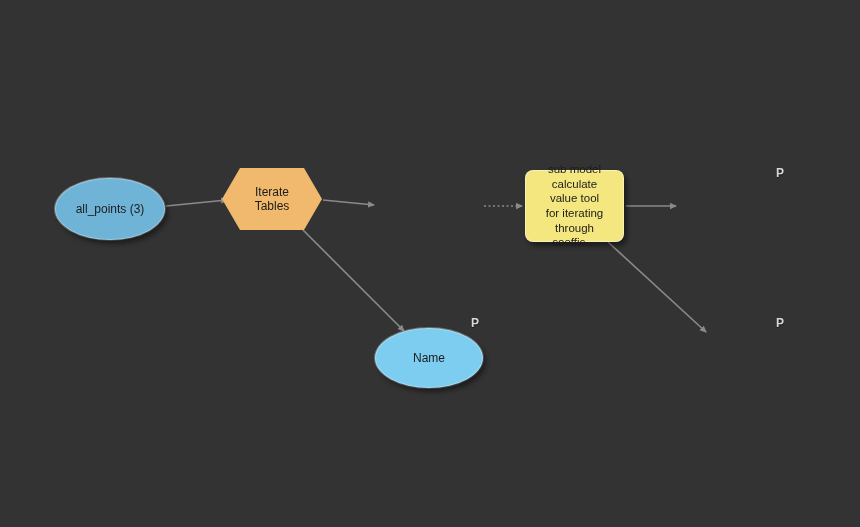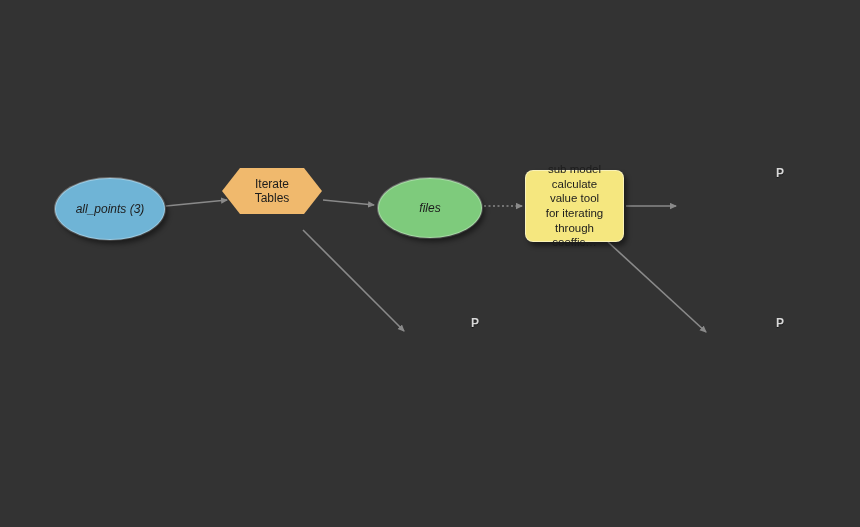--- a/index.html
+++ b/index.html
@@ -43,21 +43,20 @@
     padding: 0 18px;
     white-space: pre-line;
   }
 
   
   .ellipse {
     border-radius: 50%;
     border: 1px solid rgba(255,255,255,0.30);
     box-shadow: 3px 4px 5px rgba(0,0,0,0.45),
                 0 0 0 1px rgba(190,190,190,0.45);
-    font-style: italic;
   }
   .ellipse.blue-muted  { background: #6fb4d6; }
   .ellipse.blue-bright { background: #7ccdef; }
   .ellipse.green       { background: #7ecb7c; }
 
   
   .hexagon {
     background: #f0b96d;
     clip-path: polygon(18% 0%, 82% 0%, 100% 50%, 82% 100%, 18% 100%, 0% 50%);
     filter: drop-shadow(3px 4px 3px rgba(0,0,0,0.5));
@@ -102,28 +101,28 @@
         <line x1="484" y1="206" x2="522" y2="206" stroke="#8a8a8a" stroke-width="1.6" marker-end="url(#arrowhead)" stroke-dasharray="2,2.5"></line>
         <line x1="626" y1="206" x2="676" y2="206" stroke="#8a8a8a" stroke-width="1.6" marker-end="url(#arrowhead)"></line>
         <line x1="608" y1="242" x2="706" y2="332" stroke="#8a8a8a" stroke-width="1.6" marker-end="url(#arrowhead)"></line>
       </g>
   </svg>
 
   <div class="node ellipse blue-muted" style="left: 55px; top: 178px; width: 110px; height: 62px; background: rgb(111, 180, 214);">
     <span class="label">all_points (3)</span>
   </div>
 
-  <div class="node hexagon" style="left: 222px; top: 168px; width: 100px; height: 46px; background: rgb(240, 185, 109);">
+  <div class="node hexagon" style="left: 222px; top: 168px; width: 100px; height: 62px; background: rgb(240, 185, 109);">
     <span class="label">Iterate Tables</span>
   </div>
 
-  <div class="node ellipse green" style="left: 378px; top: 178px; width: 104px; height: 60px; background: rgb(126, 203, 124);">
-    <span class="label">files</span>
+
+  <div class="node ellipse blue-bright" style="left: 375px; top: 328px; width: 108px; height: 60px; background: rgb(124, 205, 239);">
+    <span class="label">Name</span>
   </div>
-
   <span class="param-badge" style="left: 471px; top: 317px;">P</span>
 
   <div class="node roundrect" style="left: 525px; top: 170px; width: 99px; height: 72px; background: rgb(245, 231, 127);">
     <span class="label">sub model calculate value tool for iterating through coeffic…</span>
   </div>
 
   <span class="param-badge" style="left: 776px; top: 167px;">P</span>
 
   <span class="param-badge" style="left: 776px; top: 317px;">P</span>
 

